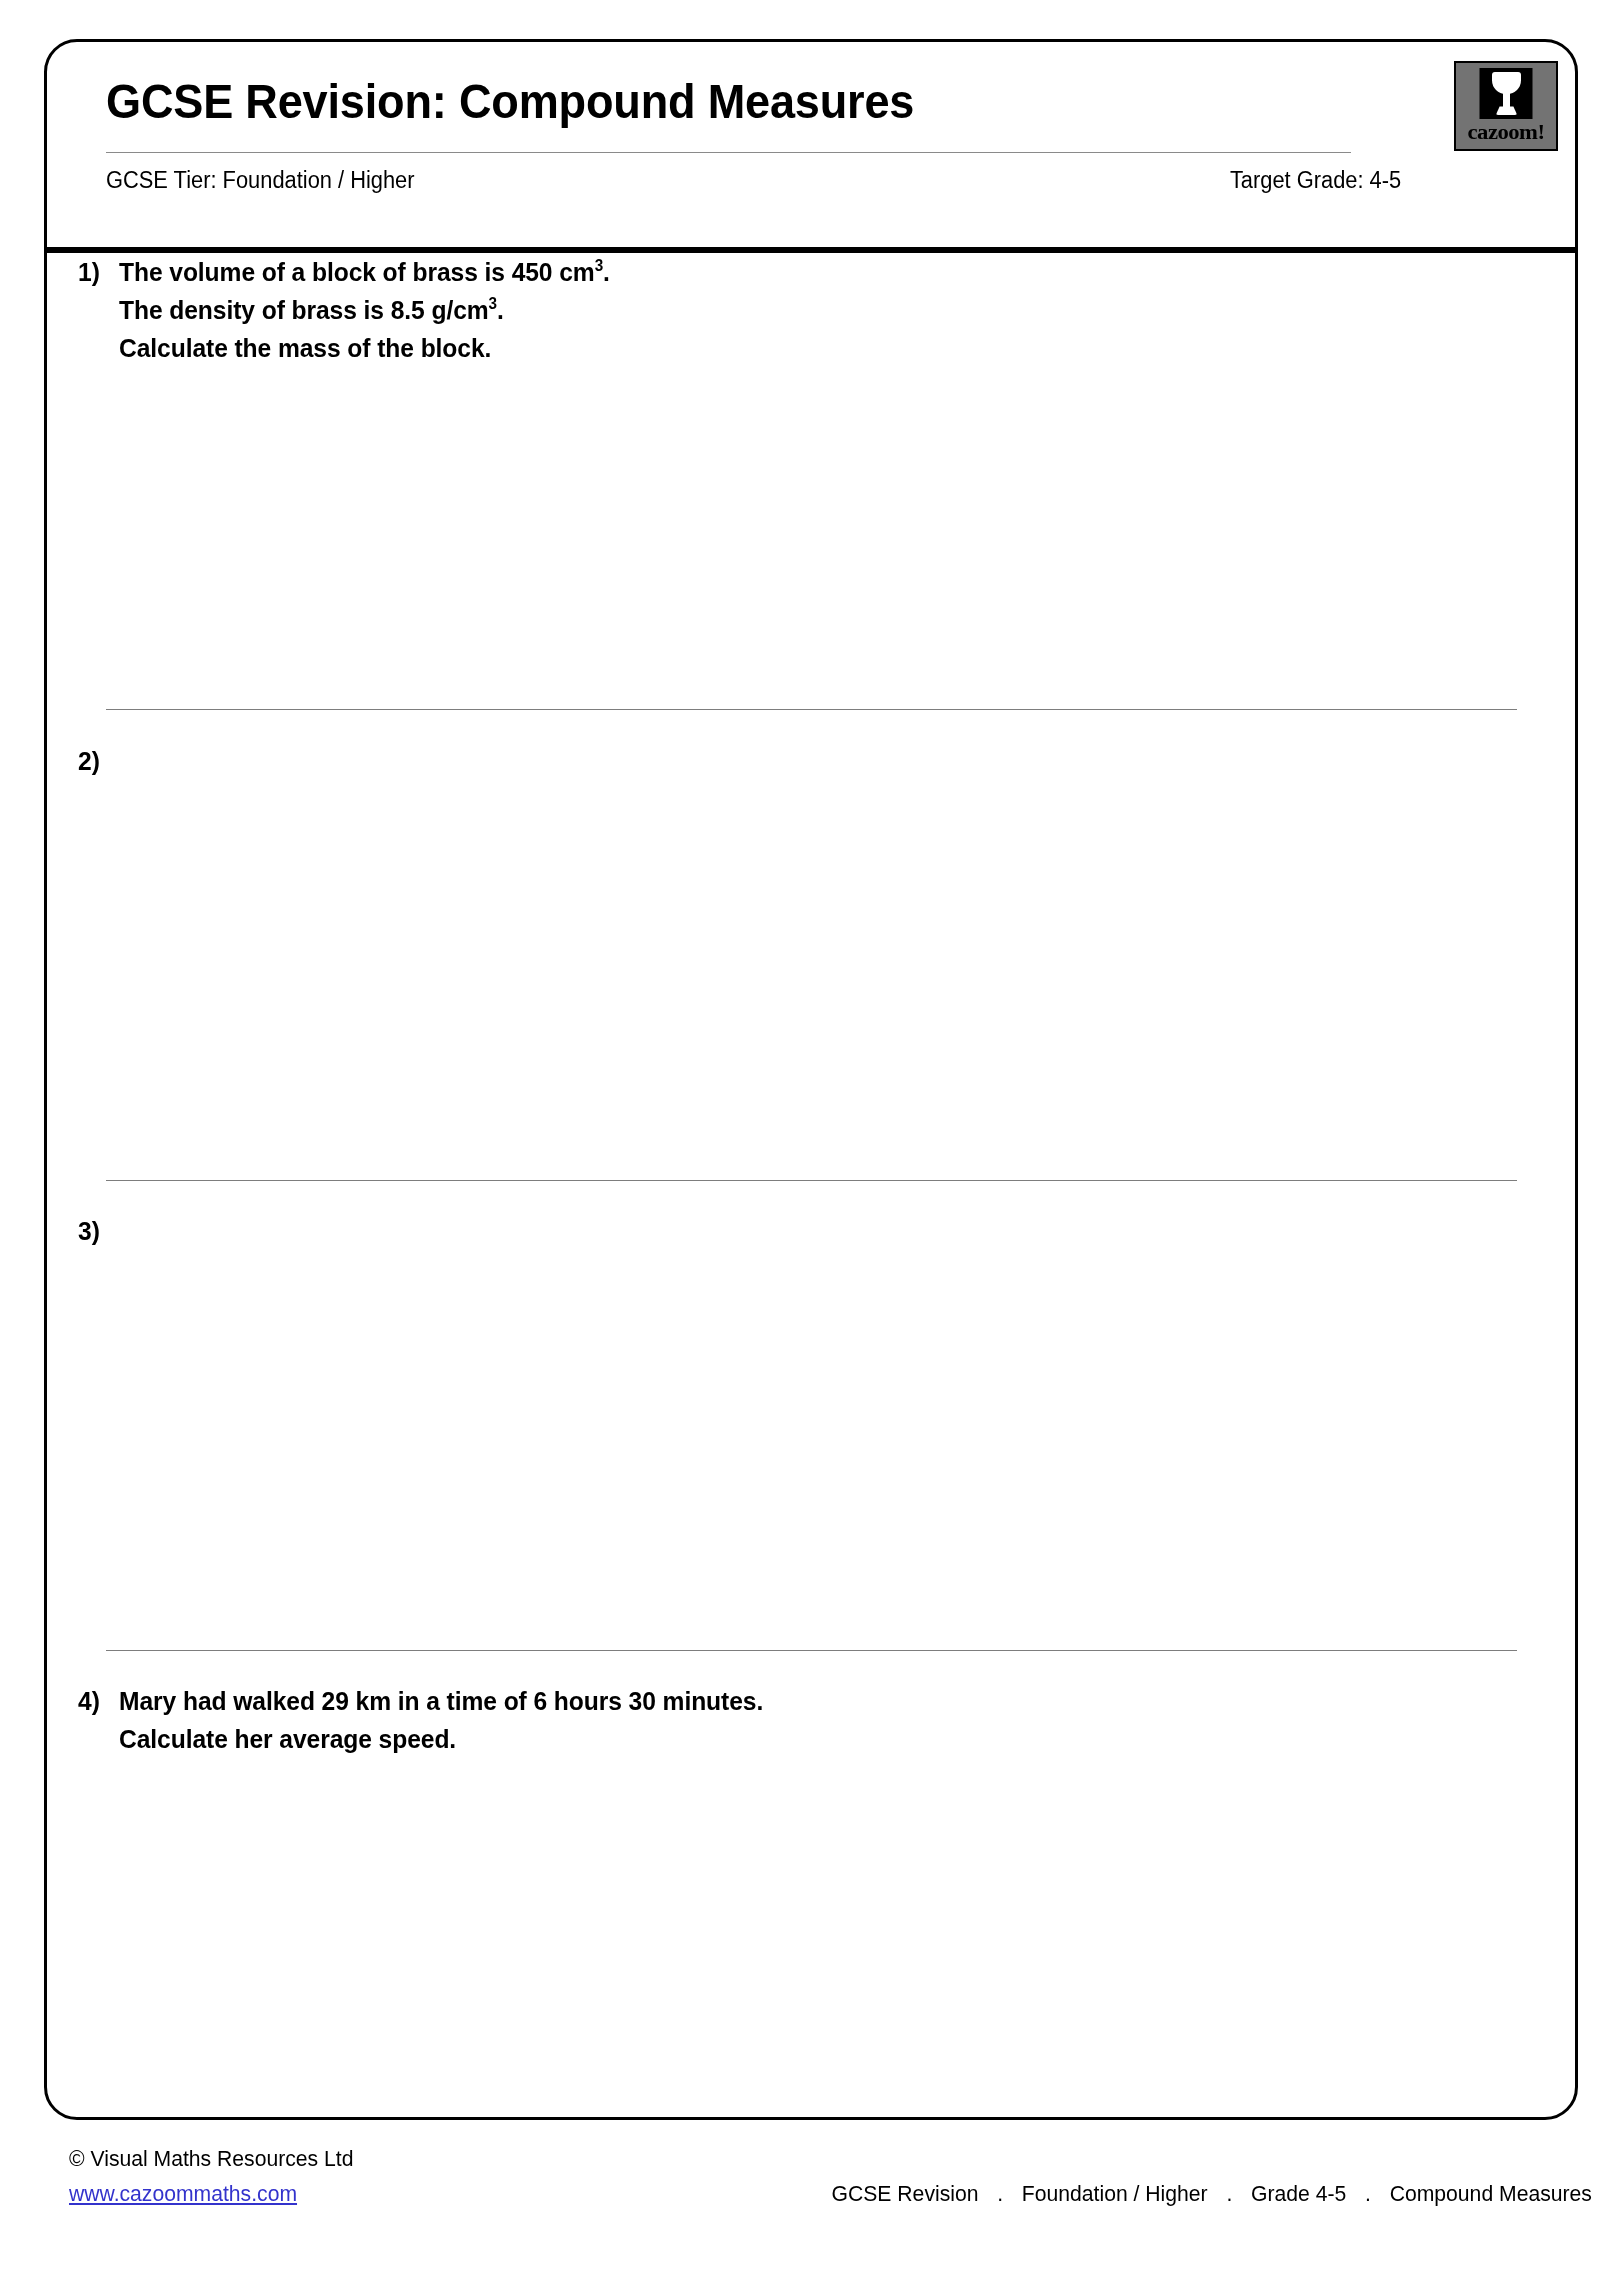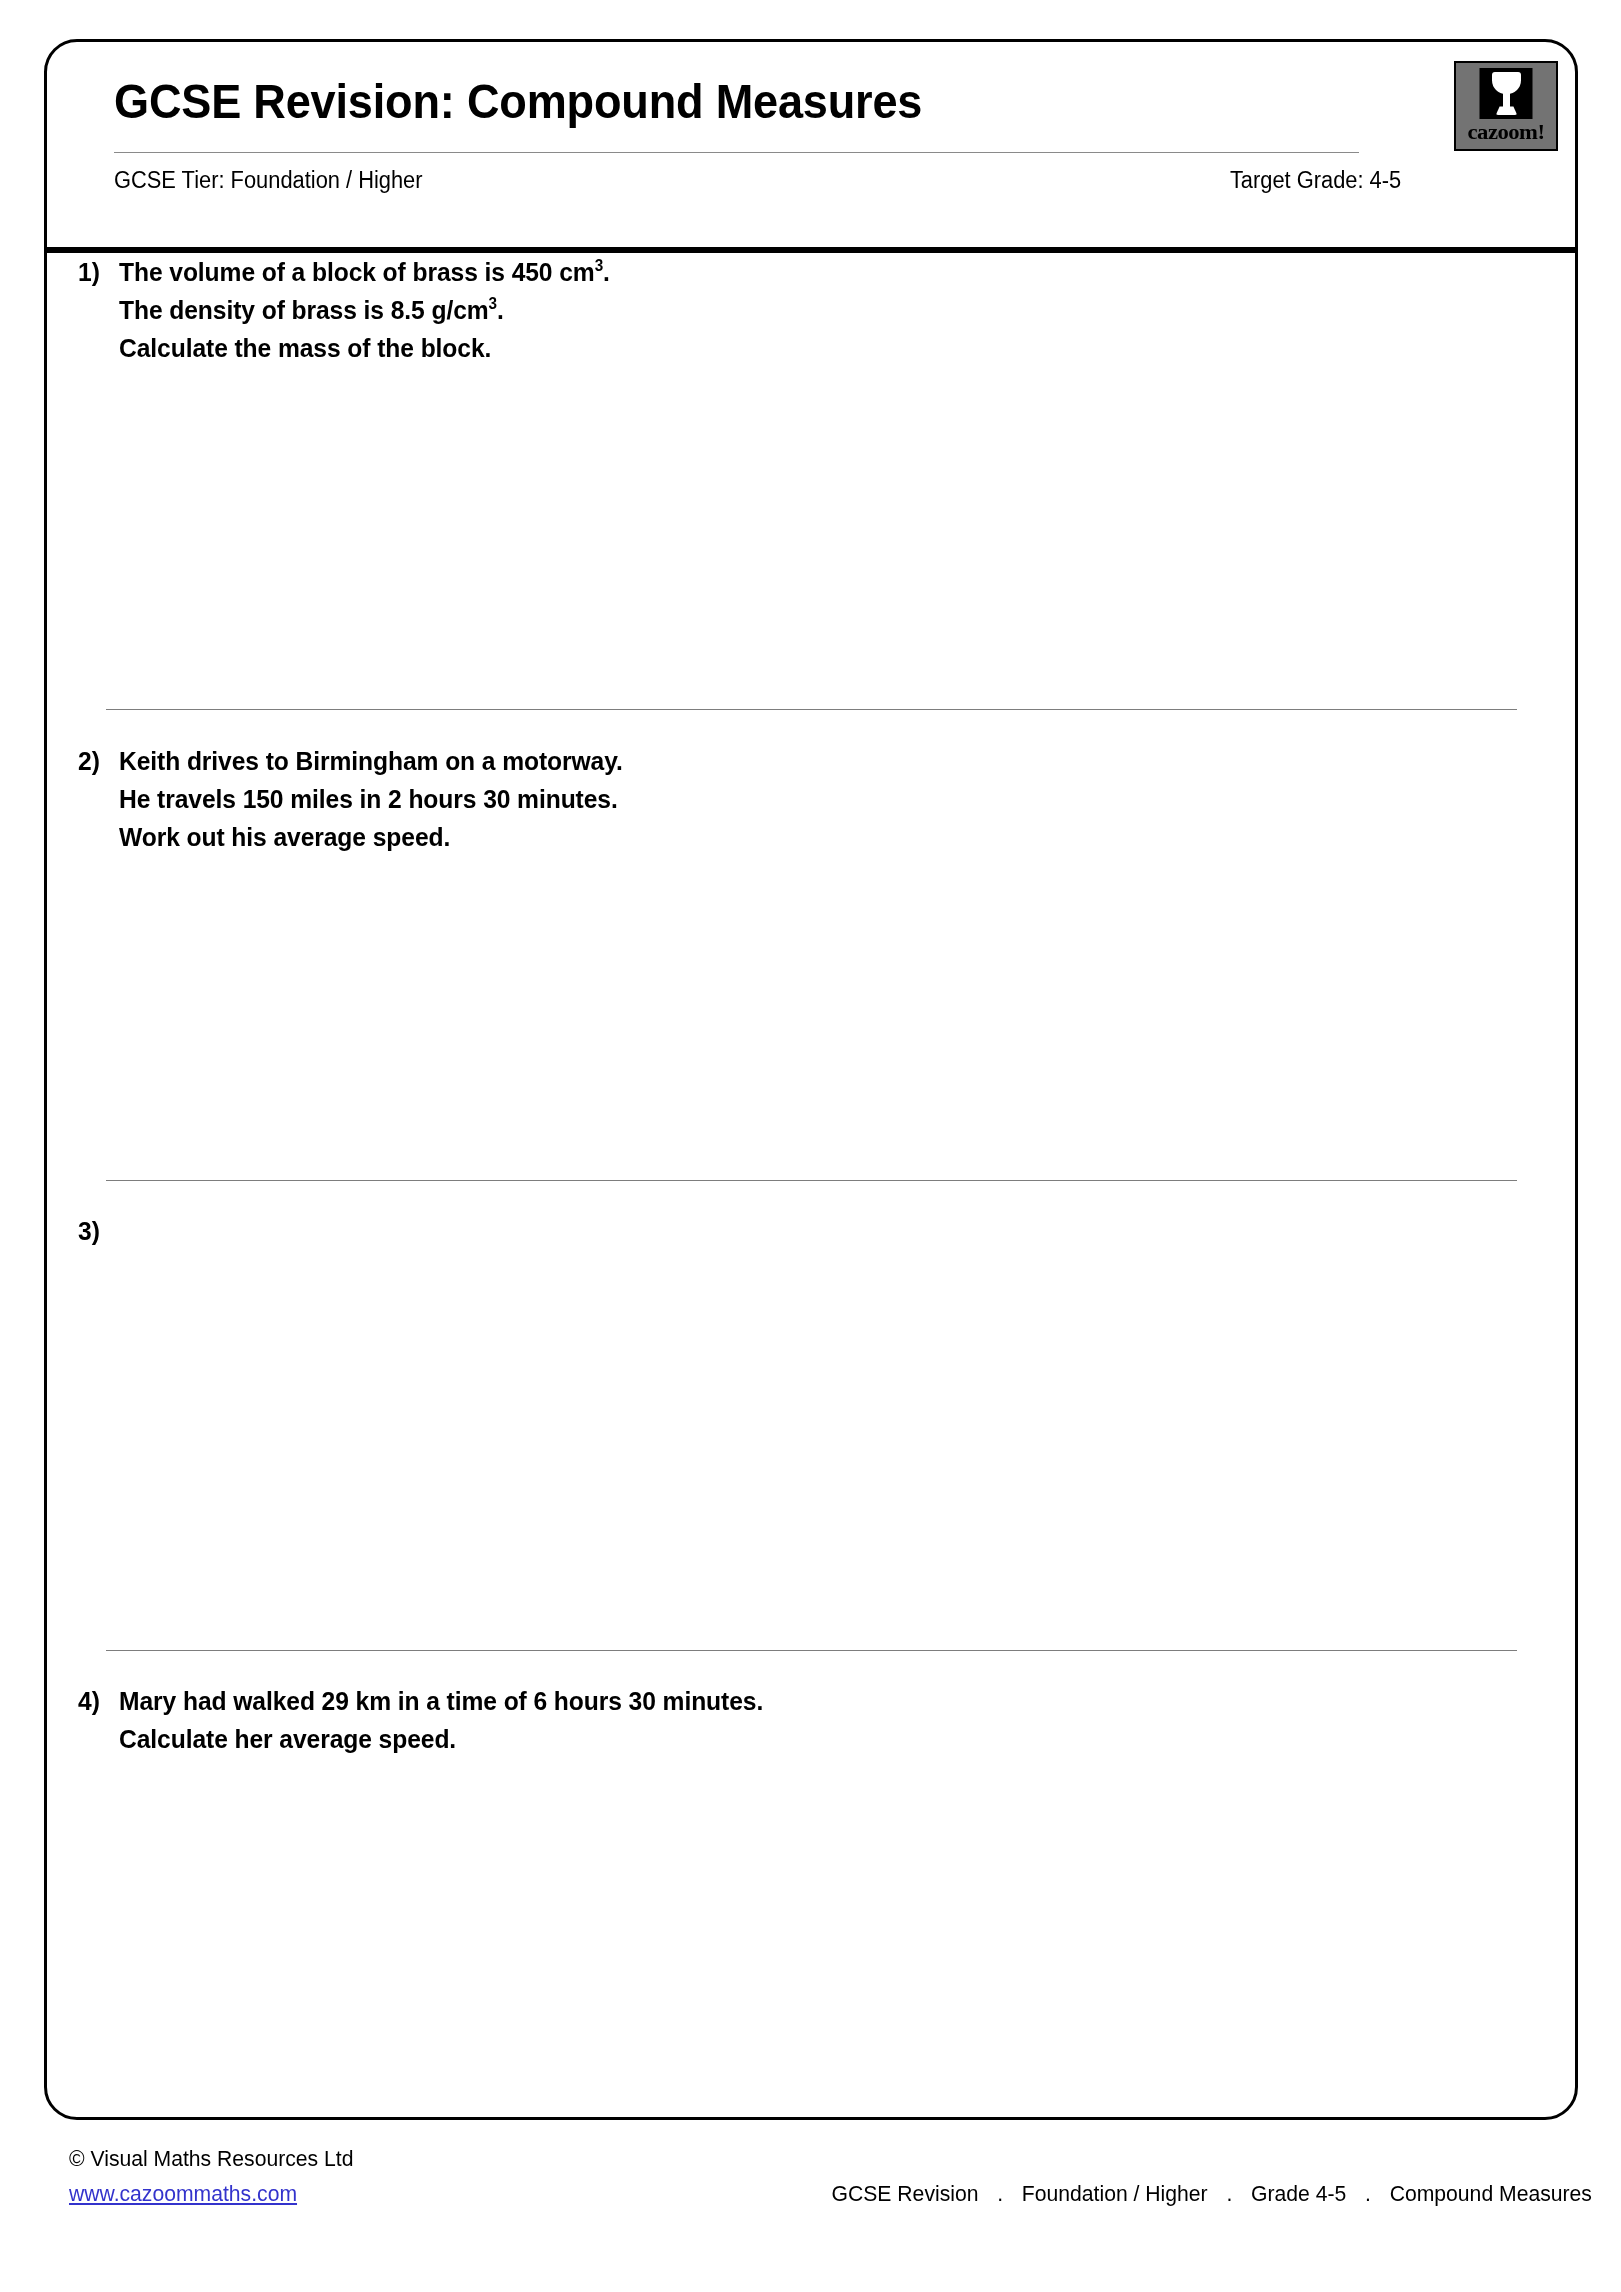--- a/index.html
+++ b/index.html
@@ -26,21 +26,21 @@
     height: 2081px;
     border: 3.9px solid #000000;
     border-radius: 33px;
     box-sizing: border-box;
     background: #ffffff;
   }
 
   
   .header {
     position: absolute;
-    left: 8px; top: 0; right: 0;
+    left: 0; top: 0; right: 0;
     height: 206px;
     padding-left: 13px;
   }
   .title {
     position: absolute;
     left: 59px;
     top: 31px;
     font-size: 49px;
     font-weight: bold;
     letter-spacing: -0.2px;
@@ -278,25 +278,20 @@
           <div class="q-line">The density of brass is 8.5 g/cm<sup>3</sup>.</div>
           <div class="q-line">Calculate the mass of the block.</div>
         </div>
       </div>
       <div class="q-sep" style="top:456px;"></div>
     </div>
 
     <div class="question" style="height:470px;">
       <div class="q-body" style="padding-top:22.5px;">
         <div class="q-num">2)</div>
-        <div class="q-lines">
-          <div class="q-line">Keith drives to Birmingham on a motorway.</div>
-          <div class="q-line">He travels 150 miles in 2 hours 30 minutes.</div>
-          <div class="q-line">Work out his average speed.</div>
-        </div>
       </div>
       <div class="q-sep" style="top:461px;"></div>
     </div>
 
     <div class="question" style="height:470px;">
       <div class="q-body" style="padding-top:22.5px;">
         <div class="q-num">3)</div>
       </div>
       <div class="q-sep" style="top:461px;"></div>
     </div>

